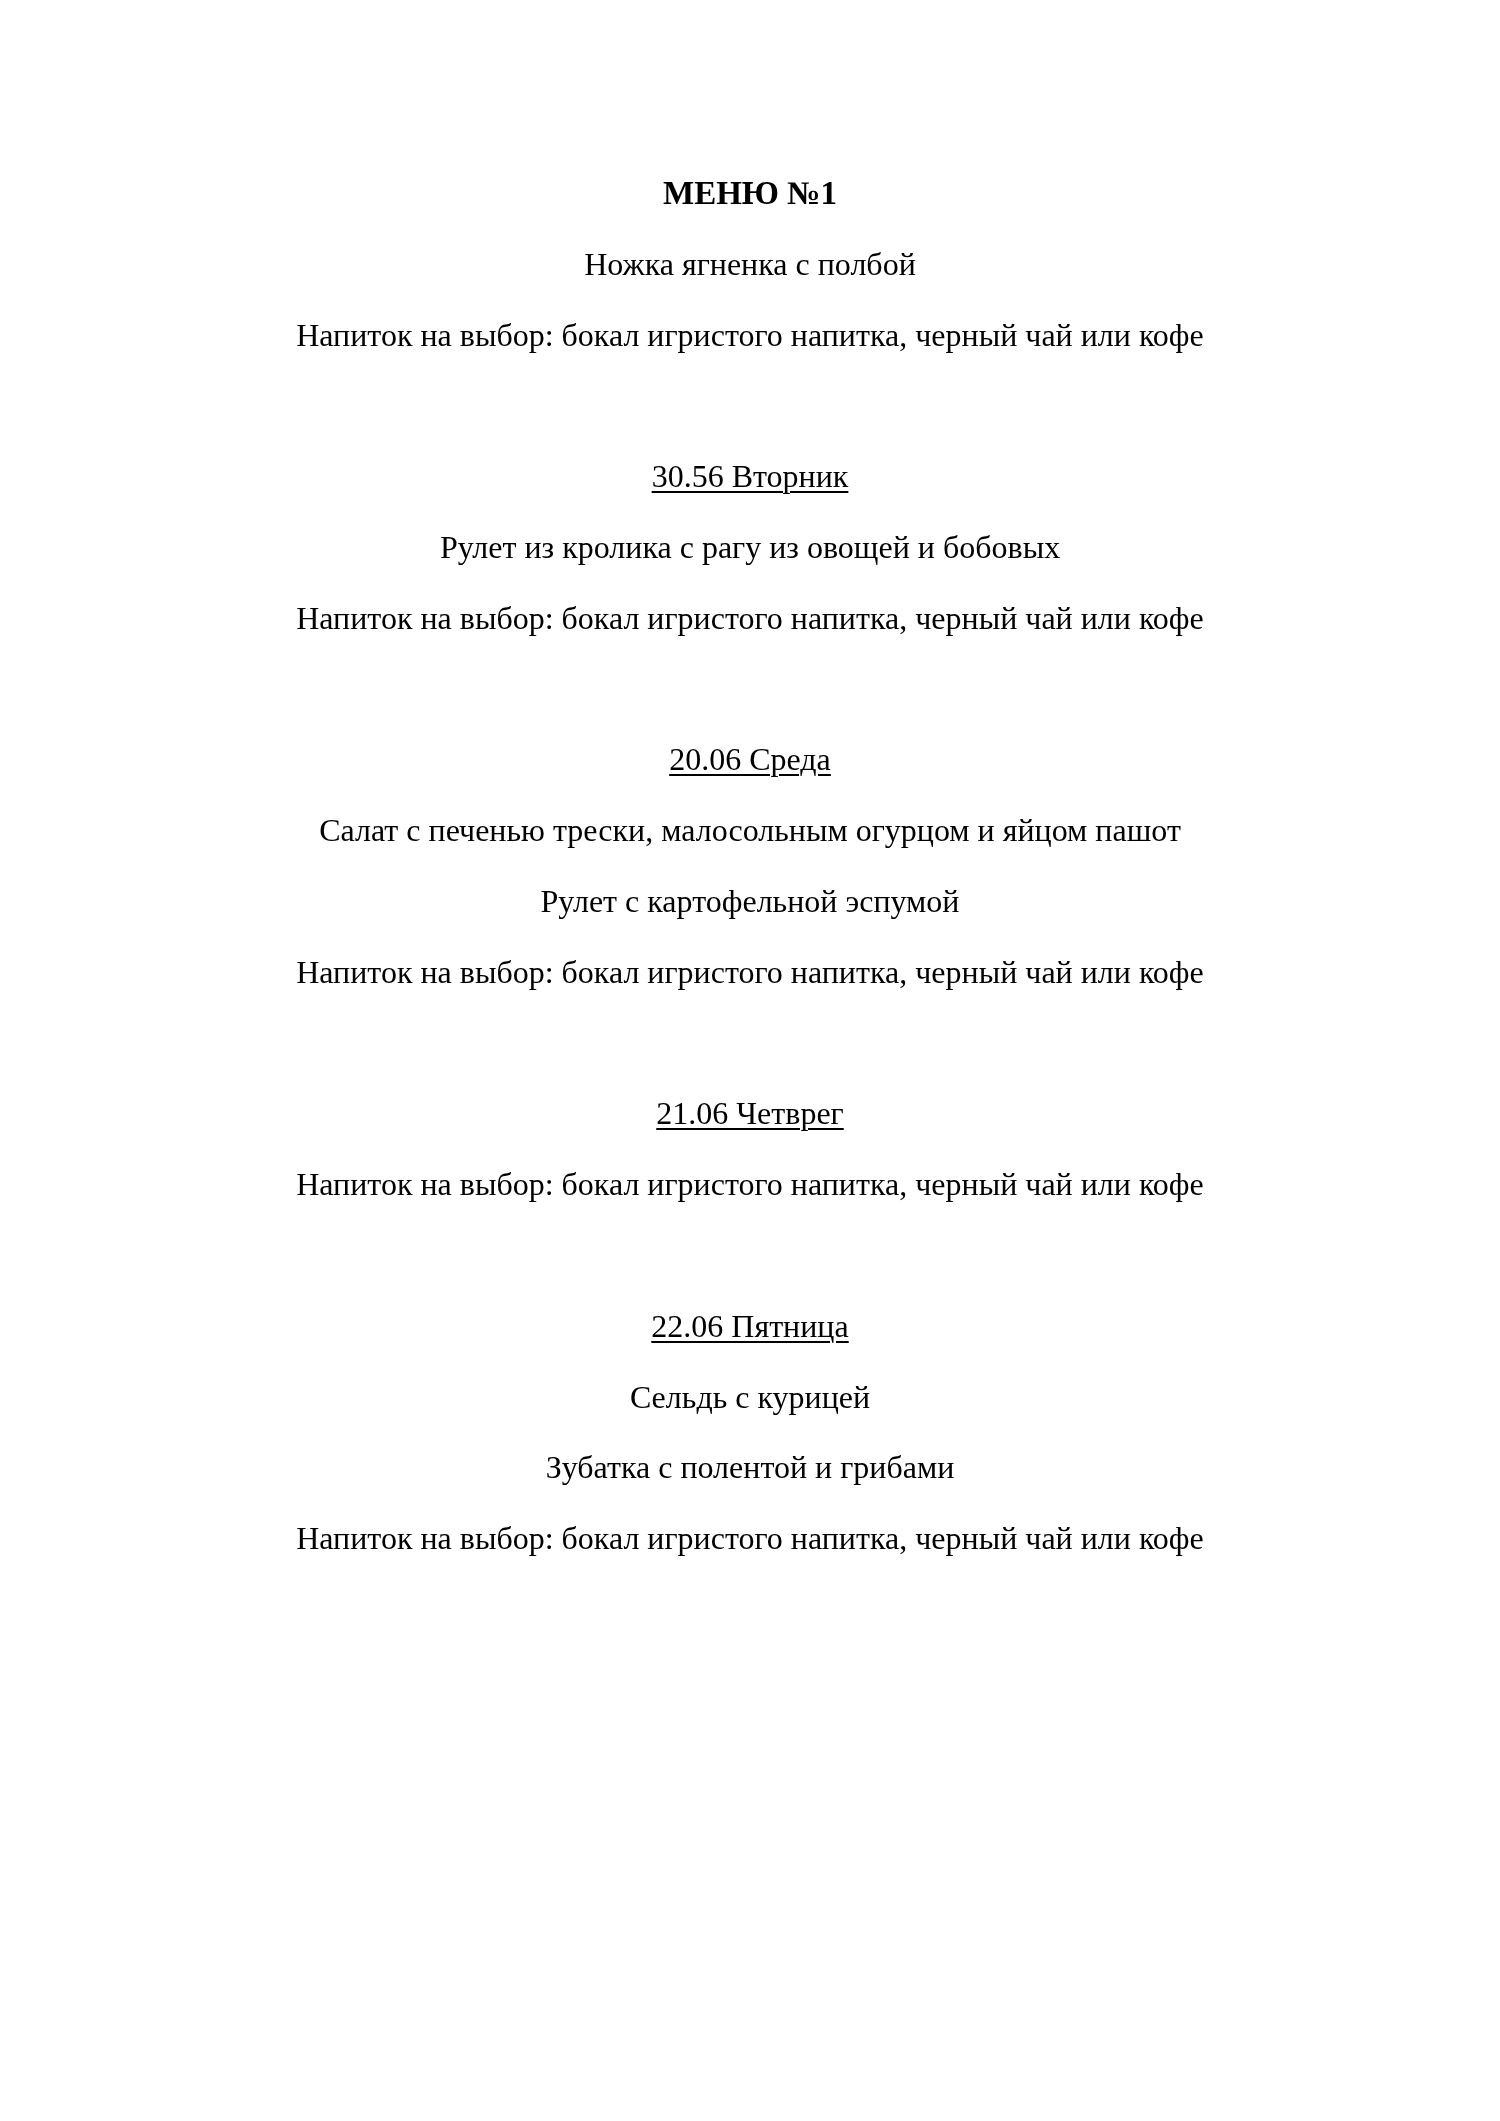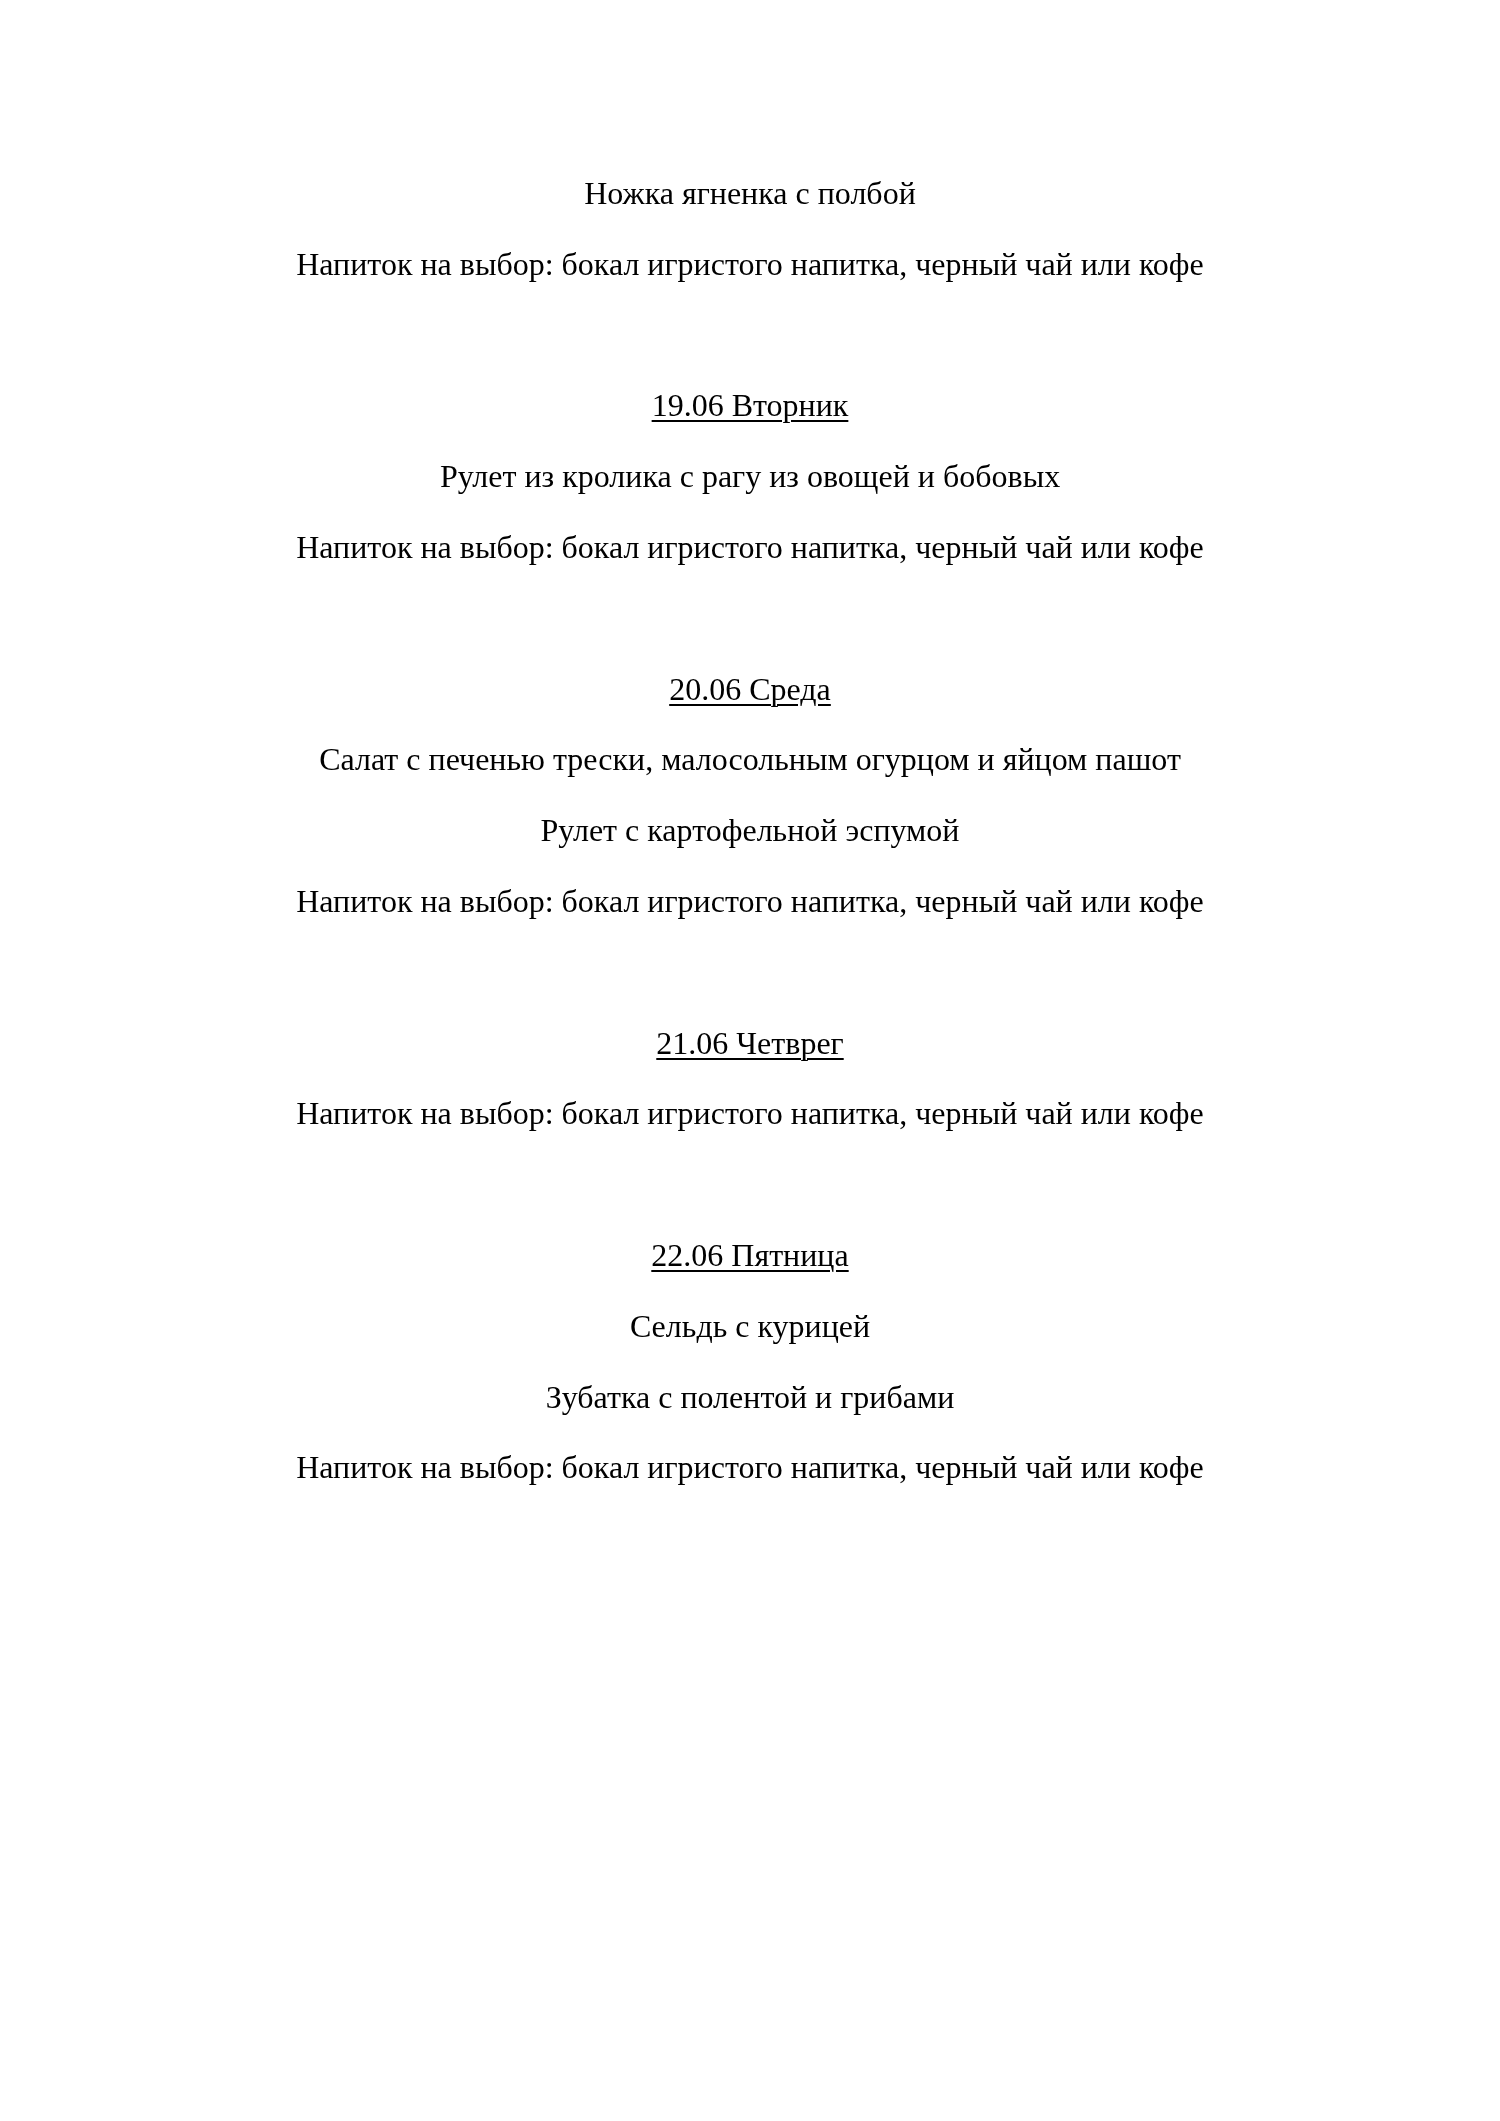--- a/index.html
+++ b/index.html
@@ -39,29 +39,30 @@
       text-underline-offset: 4px;
     }
     .blank {
       height: 70.8px;
     }
   </style>
 </head>
 <body>
 
 <div class="page">
+  <div class="line title">МЕНЮ №1</div>
 
   <section>
     <div class="line">Ножка ягненка с полбой</div>
     <div class="line">Напиток на выбор: бокал игристого напитка, черный чай или кофе</div>
   </section>
   <div class="blank"></div>
 
   <section>
-    <div class="line day-heading"><span>19.06 Вторник</span></div>
+    <div class="line day-heading"><span>30.56 Вторник</span></div>
     <div class="line">Рулет из кролика с рагу из овощей и бобовых</div>
     <div class="line">Напиток на выбор: бокал игристого напитка, черный чай или кофе</div>
   </section>
   <div class="blank"></div>
 
   <section>
     <div class="line day-heading"><span>20.06 Среда</span></div>
     <div class="line">Салат с печенью трески, малосольным огурцом и яйцом пашот</div>
     <div class="line">Рулет с картофельной эспумой</div>
     <div class="line">Напиток на выбор: бокал игристого напитка, черный чай или кофе</div>

